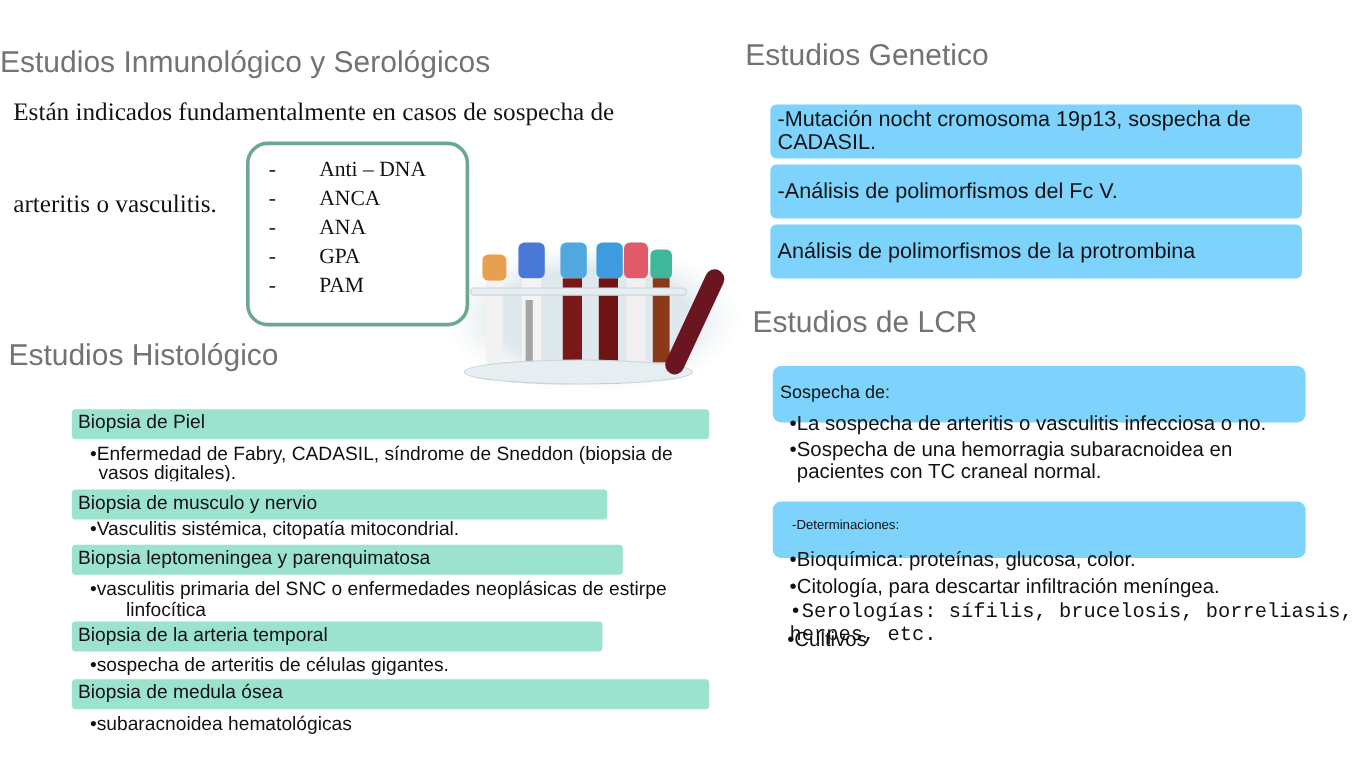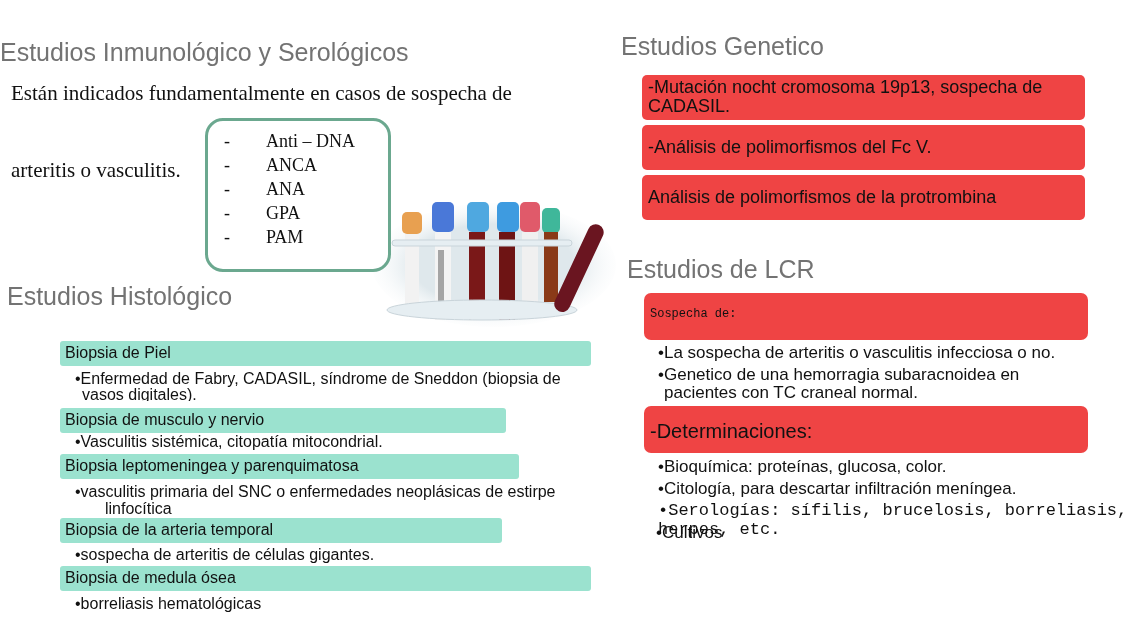--- a/index.html
+++ b/index.html
@@ -4,21 +4,21 @@
 <style>
   html, body { margin:0; padding:0; }
   body { width:1137px; height:640px; background:#ffffff; position:relative; overflow:hidden; font-family:"Liberation Sans", sans-serif; color:#111; }
   .abs { position:absolute; }
   .section-title { color:#737373; font-family:"Liberation Sans", sans-serif; font-size:25px; white-space:nowrap; }
   .serif-text { font-family:"Liberation Serif", serif; font-size:21px; line-height:29px; color:#111; }
   .callout { border:3px solid #6ba88f; border-radius:18px; background:#fff; }
   .callout-row { font-family:"Liberation Serif", serif; font-size:18px; height:24px; line-height:24px; position:relative; }
   .callout-row .dash { position:absolute; left:16px; }
   .callout-row .txt { position:absolute; left:58px; }
-  .teal-box { background:#ef4444; border-radius:5px; position:absolute; font-size:18px; color:#111; }
+  .teal-box { background:#7dd3fc; border-radius:5px; position:absolute; font-size:18px; color:#111;margin-top:12px; }
   .teal-box.rounded { border-radius:7px; }
   .bar { background:#9be2cf; border-radius:3px; position:absolute; font-size:16px; line-height:24px; padding-left:5px; box-sizing:border-box; height:25px; }
   .bullet { position:absolute; font-size:16px; line-height:17px; color:#111; }
   .rbullet { position:absolute; font-size:17px; line-height:19px; color:#111; }
   .tubes { position:absolute; left:372px; top:190px; width:245px; height:140px; }
 </style>
 </head>
 <body>
 
 <div class="abs section-title" style="left:0px; top:38px;">Estudios Inmunológico y Serológicos</div>
@@ -94,43 +94,43 @@
 <div class="bullet" style="left:75px; top:433px;">•Vasculitis sistémica, citopatía mitocondrial.</div>
 
 <div class="bar" style="left:60px; top:454px; width:459px;">Biopsia leptomeningea y parenquimatosa</div>
 <div class="bullet" style="left:75px; top:483px;">•vasculitis primaria del SNC o enfermedades neoplásicas de estirpe</div>
 <div class="bullet" style="left:82px; top:500px;margin-left:23px;">linfocítica</div>
 
 <div class="bar" style="left:60px; top:518px; width:442px;">Biopsia de la arteria temporal</div>
 <div class="bullet" style="left:75px; top:546px;">•sospecha de arteritis de células gigantes.</div>
 
 <div class="bar" style="left:60px; top:566px; width:531px;">Biopsia de medula ósea</div>
-<div class="bullet" style="left:75px; top:595px;">•borreliasis hematológicas</div>
+<div class="bullet" style="left:75px; top:595px;">•subaracnoidea hematológicas</div>
 
 <div class="abs section-title" style="left:621px; top:32px;">Estudios Genetico</div>
 
 <div class="teal-box" style="left:642px; top:75px; width:443px; height:45px;">
   <div style="position:absolute; left:6px; top:3px; line-height:19px;">-Mutación nocht cromosoma 19p13, sospecha de</div>
   <div style="position:absolute; left:6px; top:22px; line-height:19px;">CADASIL.</div>
 </div>
 <div class="teal-box" style="left:642px; top:125px; width:443px; height:45px;">
   <div style="position:absolute; left:6px; top:12px; line-height:20px;">-Análisis de polimorfismos del Fc V.</div>
 </div>
 <div class="teal-box" style="left:642px; top:175px; width:443px; height:45px;">
   <div style="position:absolute; left:6px; top:12px; line-height:20px;">Análisis de polimorfismos de la protrombina</div>
 </div>
 
 <div class="abs section-title" style="left:627px; top:255px;">Estudios de LCR</div>
 
 <div class="teal-box rounded" style="left:644px; top:293px; width:444px; height:47px;">
-  <div style="position:absolute; left:6px; top:14px; font-size:12px;font-family:Liberation Mono, monospace;">Sospecha de:</div>
+  <div style="position:absolute; left:6px; top:14px; font-size:15px;">Sospecha de:</div>
 </div>
 <div class="rbullet" style="left:658px; top:343px;">•La sospecha de arteritis o vasculitis infecciosa o no.</div>
-<div class="rbullet" style="left:658px; top:365px;">•Genetico de una hemorragia subaracnoidea en</div>
+<div class="rbullet" style="left:658px; top:365px;">•Sospecha de una hemorragia subaracnoidea en</div>
 <div class="rbullet" style="left:664px; top:383px;">pacientes con TC craneal normal.</div>
 
 <div class="teal-box rounded" style="left:644px; top:406px; width:444px; height:47px;">
-  <div style="position:absolute; left:6px; top:14px; font-size:20px;">-Determinaciones:</div>
+  <div style="position:absolute; left:16px; top:14px; font-size:11px;">-Determinaciones:</div>
 </div>
 <div class="rbullet" style="left:658px; top:457px;">•Bioquímica: proteínas, glucosa, color.</div>
 <div class="rbullet" style="left:658px; top:479px;">•Citología, para descartar infiltración meníngea.</div>
 <div class="rbullet" style="left:658px; top:501px;font-family:Liberation Mono, monospace;">•Serologías: sífilis, brucelosis, borreliasis, herpes, etc.</div>
 <div class="rbullet" style="left:656px; top:523px;">•Cultivos</div>
 
 </body></html>

